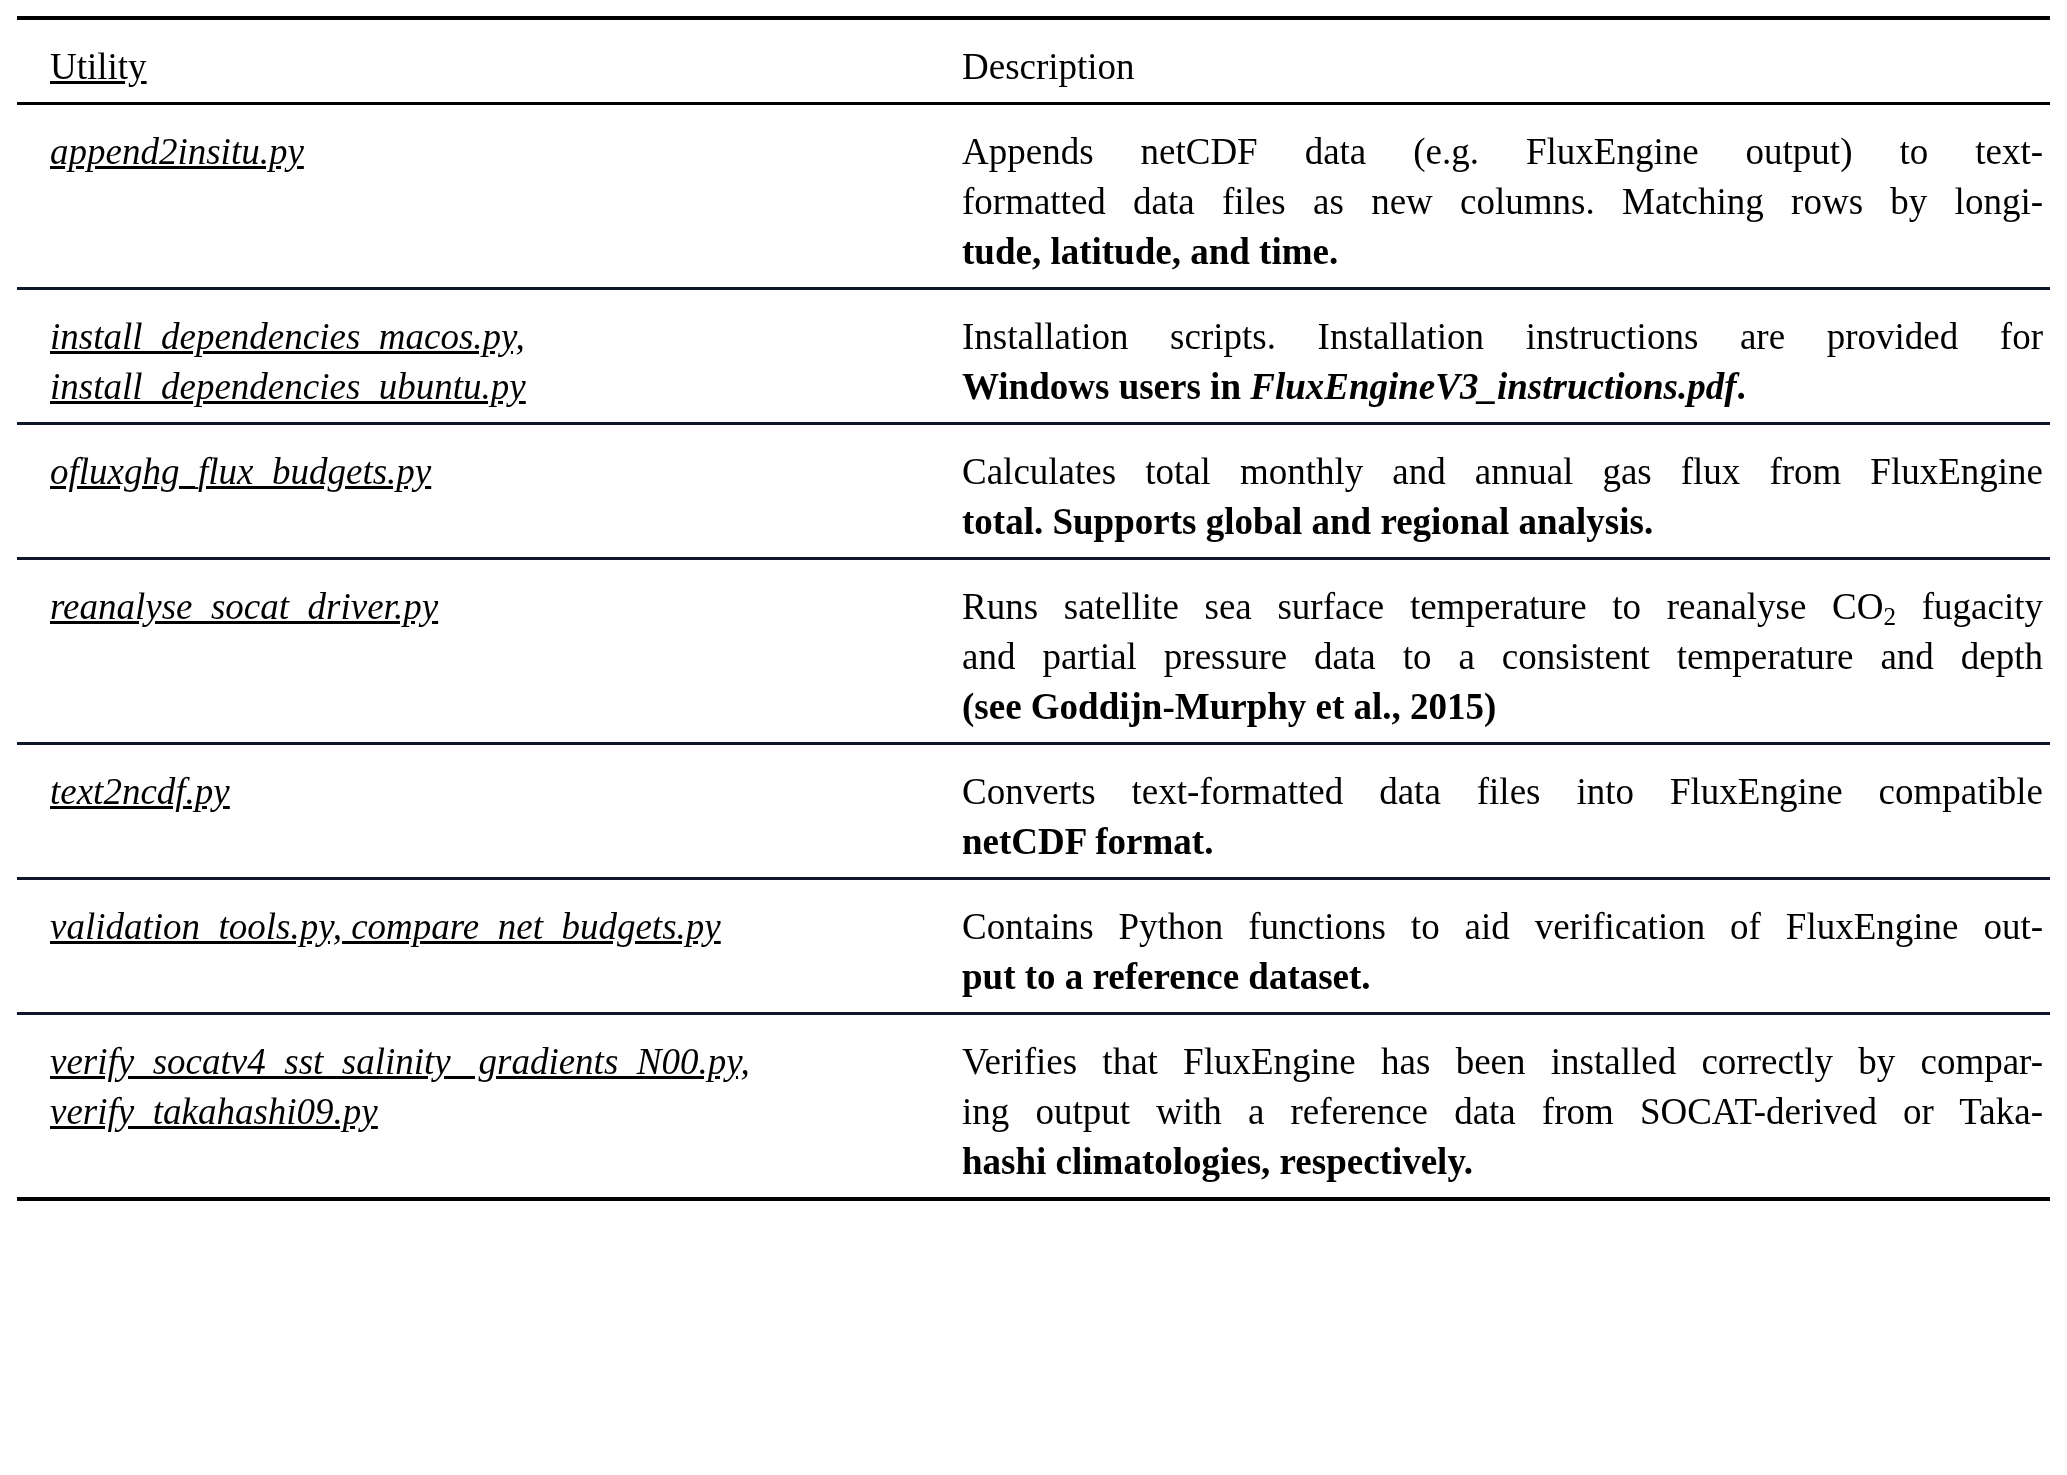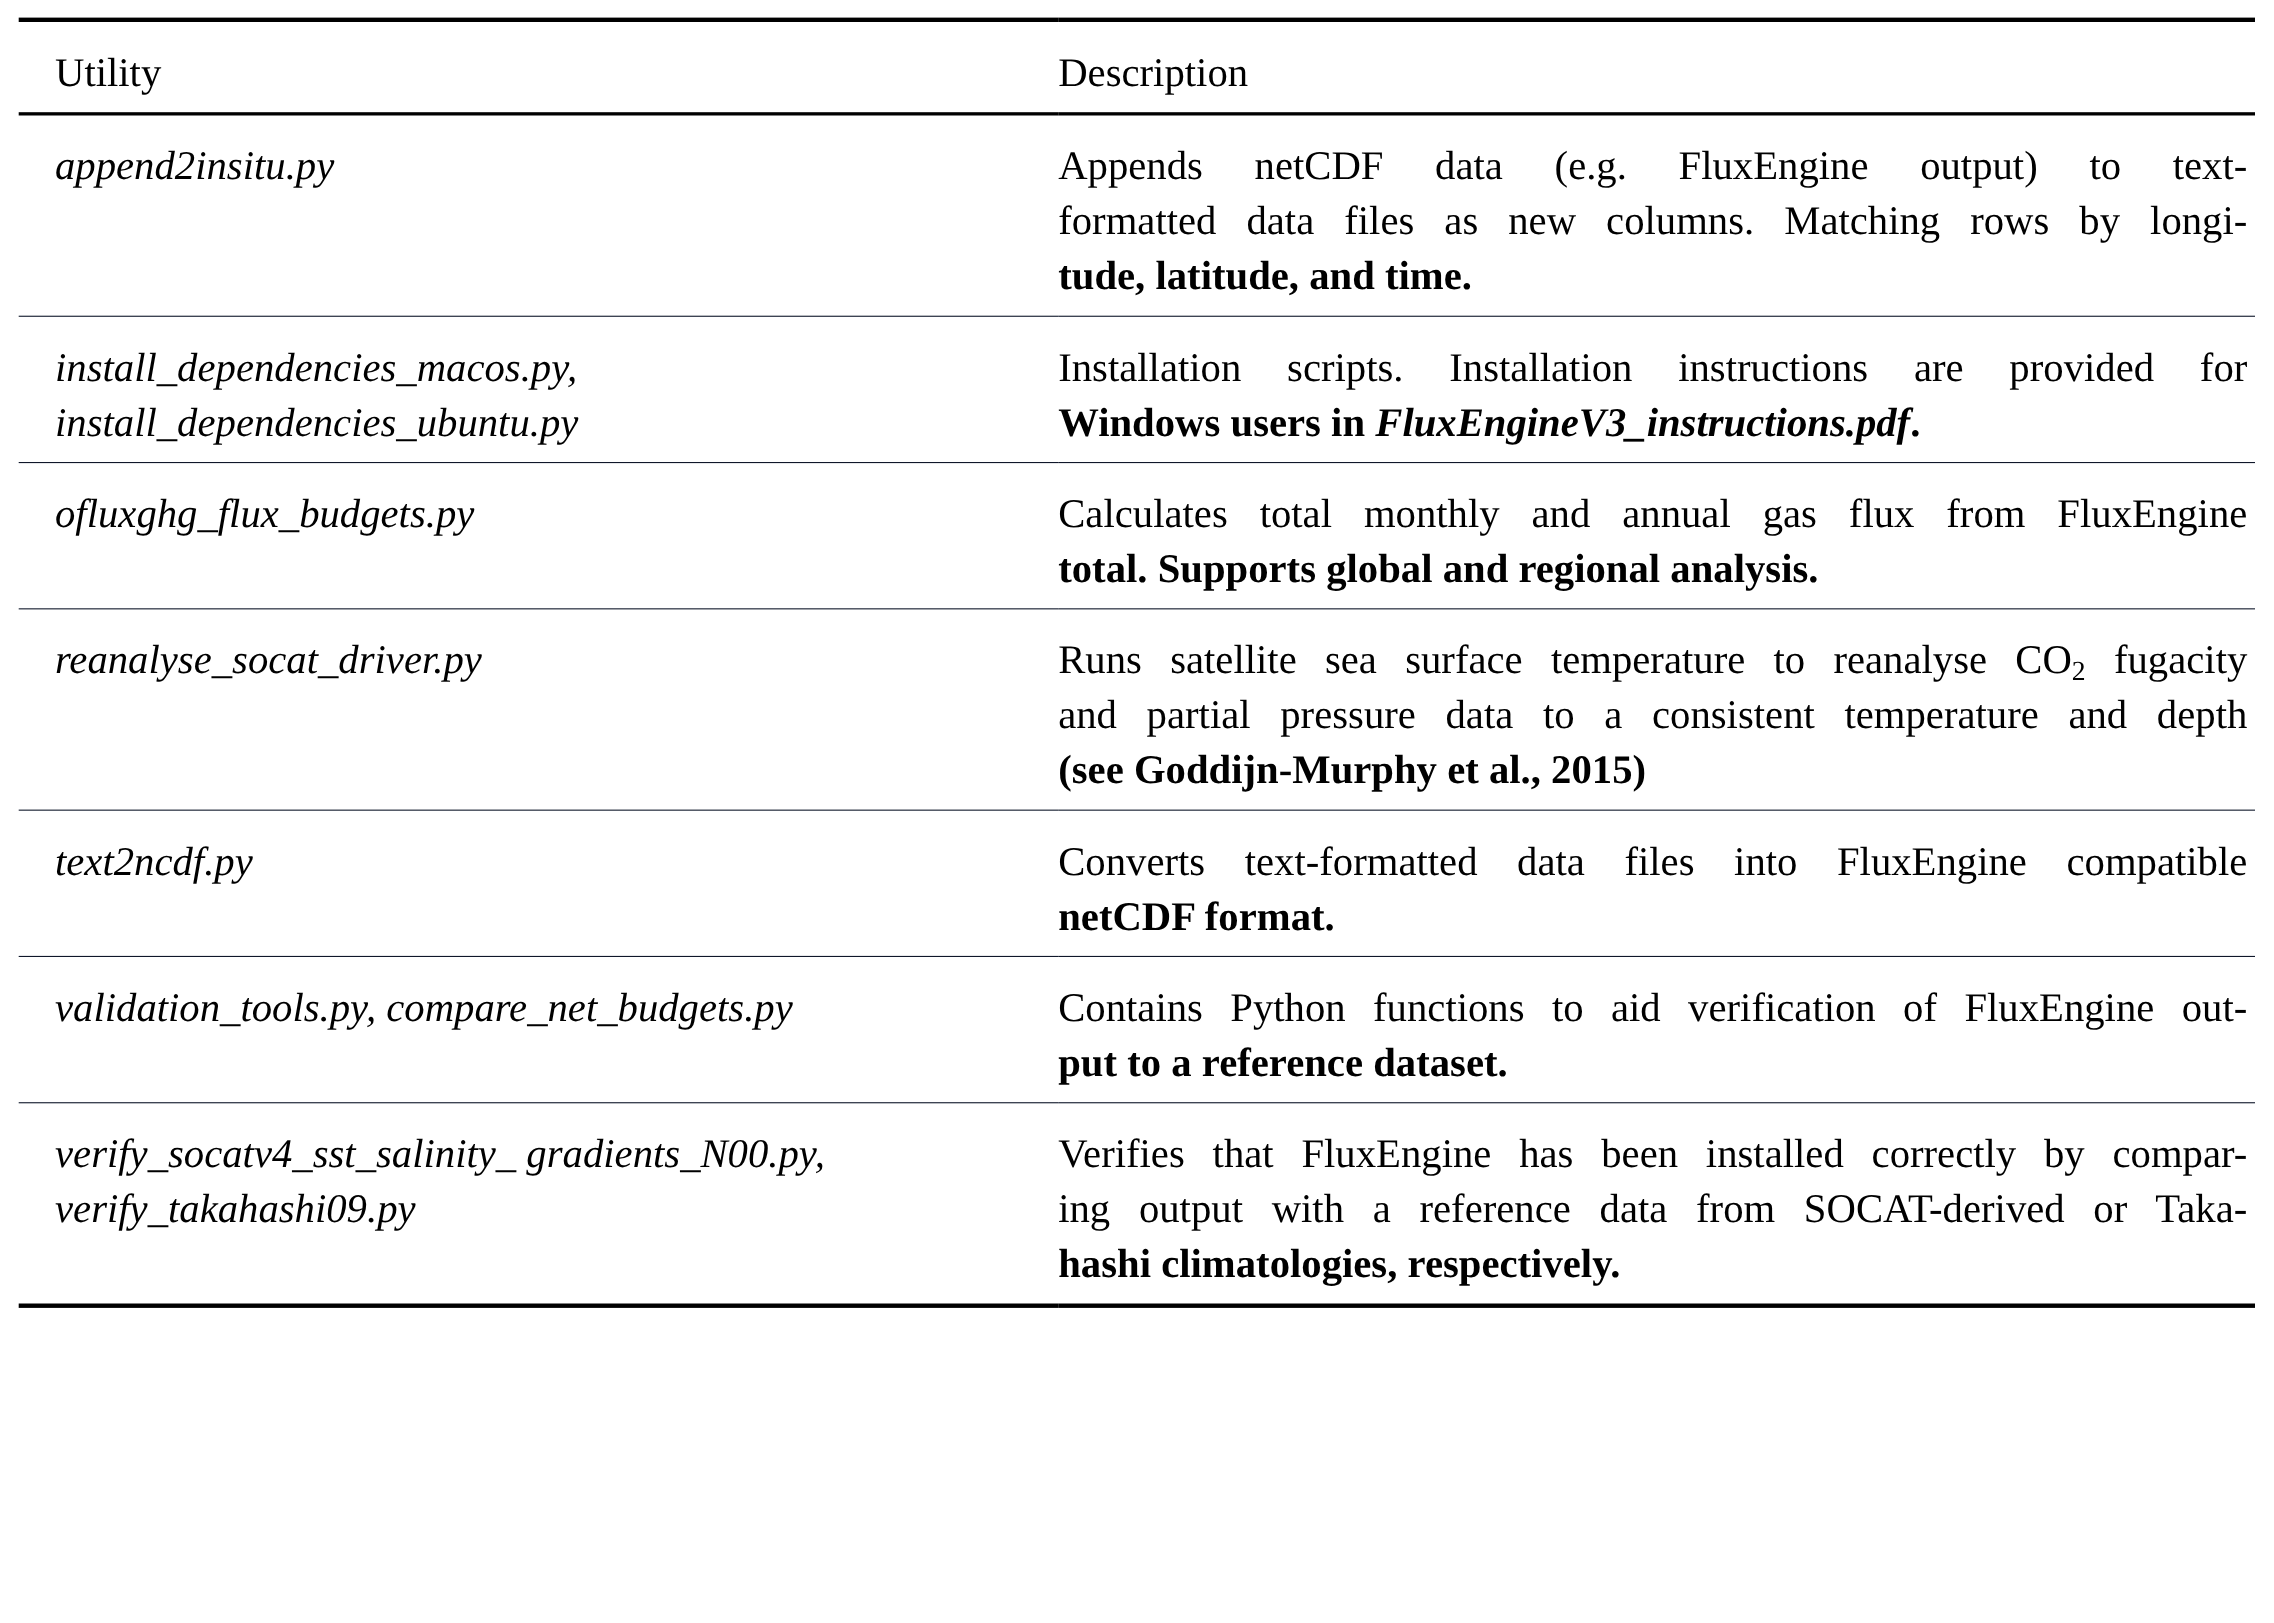--- a/index.html
+++ b/index.html
@@ -33,25 +33,26 @@
   th, td {
     vertical-align: top;
     text-align: left;
     font-weight: normal;
     padding: 22px 0 10px 0;
   }
   thead th {
     border-bottom: 3px solid #000;
   }
   tbody td {
-    border-bottom: 1px solid #0f172a;
+    border-bottom: 3px solid #0f172a;
   }
   .util {
     padding-left: 33px;
     padding-right: 30px;
+    text-decoration: underline;
   }
   td.util {
     font-style: italic;
   }
   .desc {
     padding-right: 7px;
   }
   .ln {
     display: block;
   }

